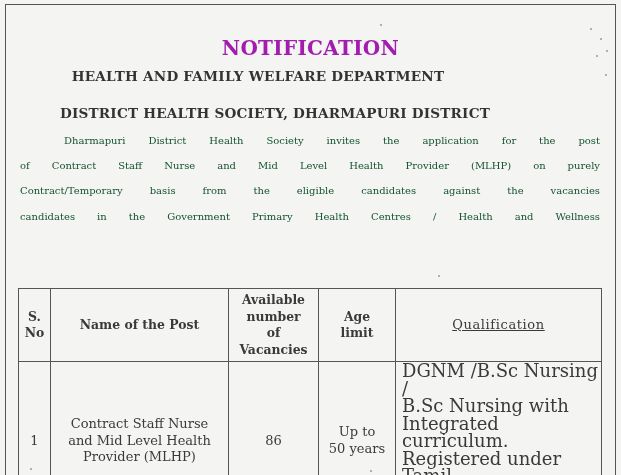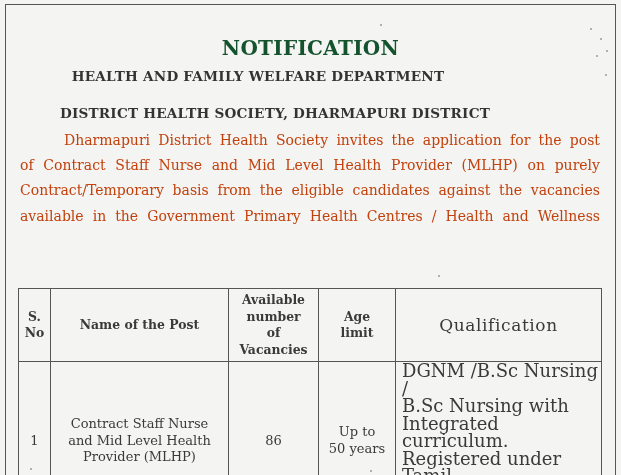--- a/index.html
+++ b/index.html
@@ -28,44 +28,44 @@
     .title {
       position: absolute;
       left: 0;
       width: 621px;
       top: 36px;
       text-align: center;
       font-family: "DejaVu Serif", serif;
       font-weight: bold;
       font-size: 20px;
       letter-spacing: 0.3px;
-      color: #14532d;
+      color: #a21caf;
     }
     .sub1, .sub2 {
       position: absolute;
       left: 0;
       width: 516px;
       text-align: center;
       font-family: "DejaVu Serif", serif;
       font-weight: bold;
       font-size: 13.6px;
       letter-spacing: 0.2px;
       color: #333;
     }
     .sub1 { top: 68px; }
     .sub2 { top: 105px; padding-left: 17px; }
     .para {
       position: absolute;
       left: 20px;
       width: 580px;
       top: 128px;
       font-family: "DejaVu Serif", serif;
-      font-size: 14px;
+      font-size: 10px;
       line-height: 25.2px;
-      color: #c2410c;
+      color: #14532d;
       text-align: justify;
     }
     .para .line {
       display: block;
       white-space: nowrap;
       text-align-last: justify;
     }
     .para .line.indent { padding-left: 44px; }
     .para .line.last { text-align-last: left; }
     table.vac {
@@ -84,21 +84,21 @@
       text-align: center;
     }
     table.vac th {
       font-weight: bold;
       font-size: 12.4px;
       line-height: 16.5px;
       height: 72px;
       color: #3a3a3a;
       text-align: center;
     }
-    table.vac th.qual { font-weight: normal; letter-spacing: 0.6px; font-size: 17px; }
+    table.vac th.qual { font-weight: normal; letter-spacing: 0.6px; font-size: 13px; text-decoration: underline; }
     table.vac td {
       font-size: 13px;
       line-height: 16.5px;
       height: 94px;
     }
     table.vac td.qual-cell {
       text-align: left;
       padding-left: 6px;
       line-height: 17.5px;
       font-size: 18px;
@@ -121,21 +121,21 @@
 <div class="frame"></div>
 
 <div class="title">NOTIFICATION</div>
 <div class="sub1">HEALTH AND FAMILY WELFARE DEPARTMENT</div>
 <div class="sub2">DISTRICT HEALTH SOCIETY, DHARMAPURI DISTRICT</div>
 
 <div class="para">
   <span class="line indent">Dharmapuri District Health Society invites the application for the post</span>
   <span class="line">of Contract Staff Nurse and Mid Level Health Provider (MLHP) on purely</span>
   <span class="line">Contract/Temporary basis from the eligible candidates against the vacancies</span>
-  <span class="line">available in the Government Primary Health Centres / Health and Wellness</span>
+  <span class="line">candidates in the Government Primary Health Centres / Health and Wellness</span>
 </div>
 
 <table class="vac">
   <colgroup>
     <col class="col-sno">
       <col class="col-post">
       <col class="col-vac">
       <col class="col-age">
       <col class="col-qual">
   </colgroup>

